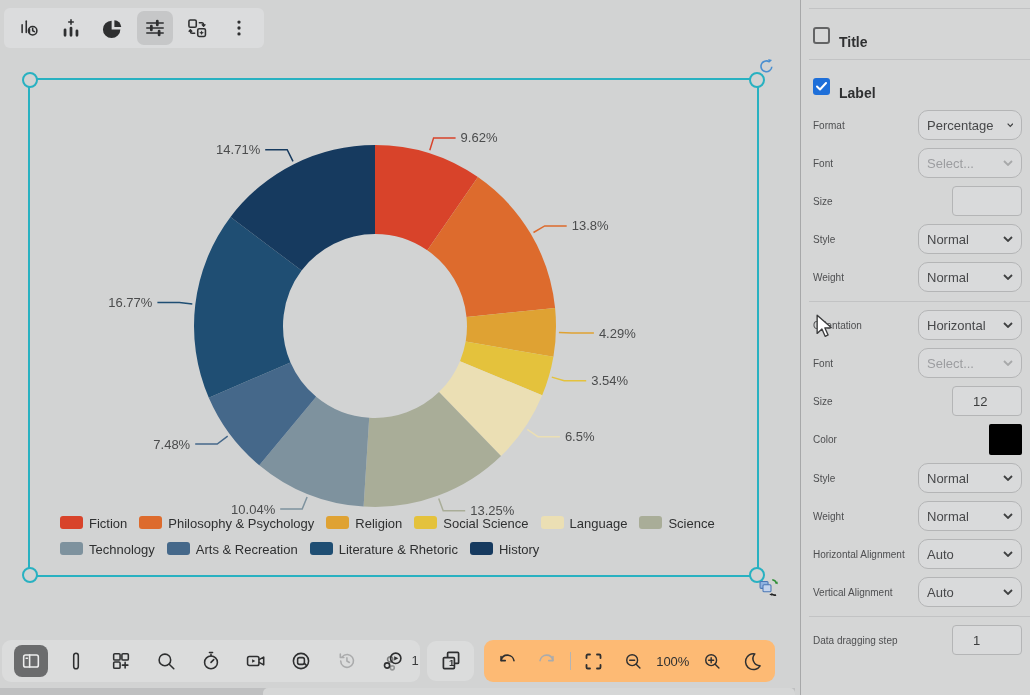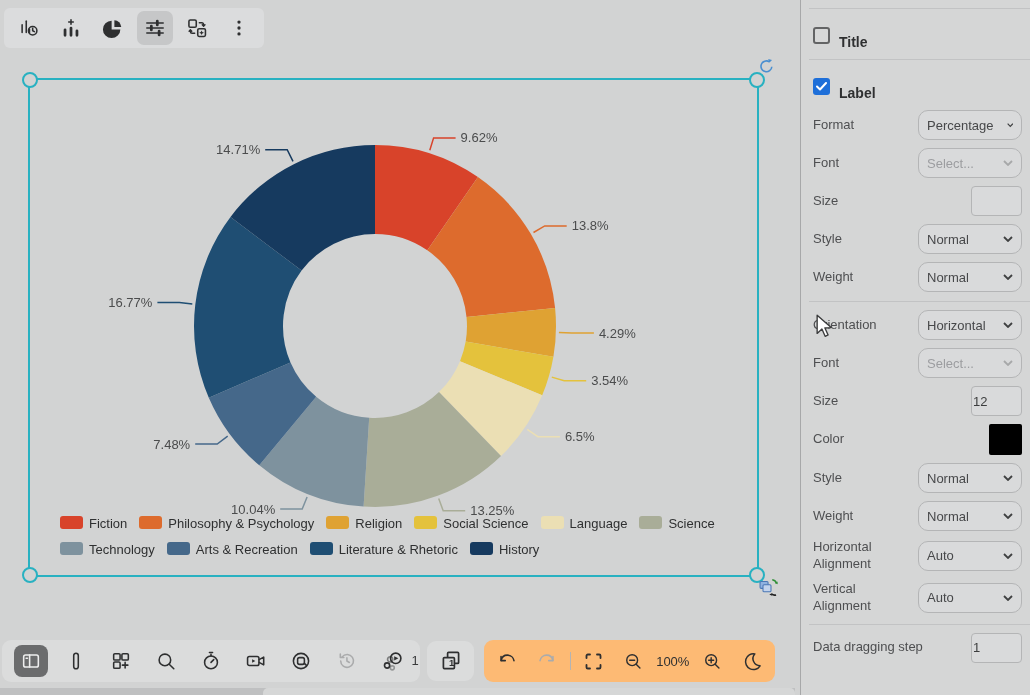--- a/index.html
+++ b/index.html
@@ -55,29 +55,29 @@
   .pdiv{border-top:1px solid #c2c3c4;margin:9px -8px 6px -4px;}
   .pdiv.first{margin-top:8px;}
   .pcheck-row{display:flex;align-items:center;gap:9px;margin:12px 0 9px;}
   .pcheck-label{font-size:14px;font-weight:600;color:#2f3031;margin-top:13px;}
   .cbox{width:17px;height:17px;border-radius:3px;box-sizing:border-box;display:flex;align-items:center;justify-content:center;flex:none;}
   .cbox.off{border:2px solid #636465;background:#d7d8d8;}
   .cbox.on{background:#1e6fd9;}
   .hl{display:inline-flex;align-items:center;gap:9px;background:#ffffff;border-radius:6px;
       padding:8px 14px 8px 8px;margin-left:-8px;}
   .prow{display:flex;align-items:center;margin:8px 0;min-height:30px;}
-  .plabel{flex:1;font-size:13px;color:#4e4f51;line-height:1.3;padding-right:4px;}
+  .plabel{flex:1;font-size:10px;color:#4e4f51;line-height:1.3;padding-right:4px;}
   .select{width:104px;height:30px;box-sizing:border-box;background:#d9dadb;border:1px solid #b4b5b6;border-radius:10px;
           display:flex;align-items:center;justify-content:space-between;padding:0 8px;flex:none;gap:13px;}
   .selval{font-size:13px;color:#47484a;}
   .chev path{stroke:#3f4041;stroke-width:1.8;fill:none;}
   .select.disabled .selval{color:#9c9da0;}
   .select.disabled .chev path{stroke:#a7a8a9;}
-  .tinput{width:51px;height:30px;box-sizing:border-box;background:#d9dadb;border:1px solid #b4b5b6;border-radius:4px;
-          display:flex;align-items:center;padding:0 1px;margin-left:auto;flex:none;}
+  .tinput{width:70px;height:30px;box-sizing:border-box;background:#d9dadb;border:1px solid #b4b5b6;border-radius:4px;
+          display:flex;align-items:center;padding:0 20px;margin-left:auto;flex:none;}
   .tinput span{font-size:13px;color:#3c3d3e;}
   .cswatch{width:33px;height:31px;border-radius:2px;margin-left:auto;flex:none;}
   .cursor{position:absolute;left:813px;top:314px;z-index:50;pointer-events:none;}
 </style>
 </head>
 <body>
 
 <div class="stage">
 
   <svg id="chart-svg" width="800" height="640">

